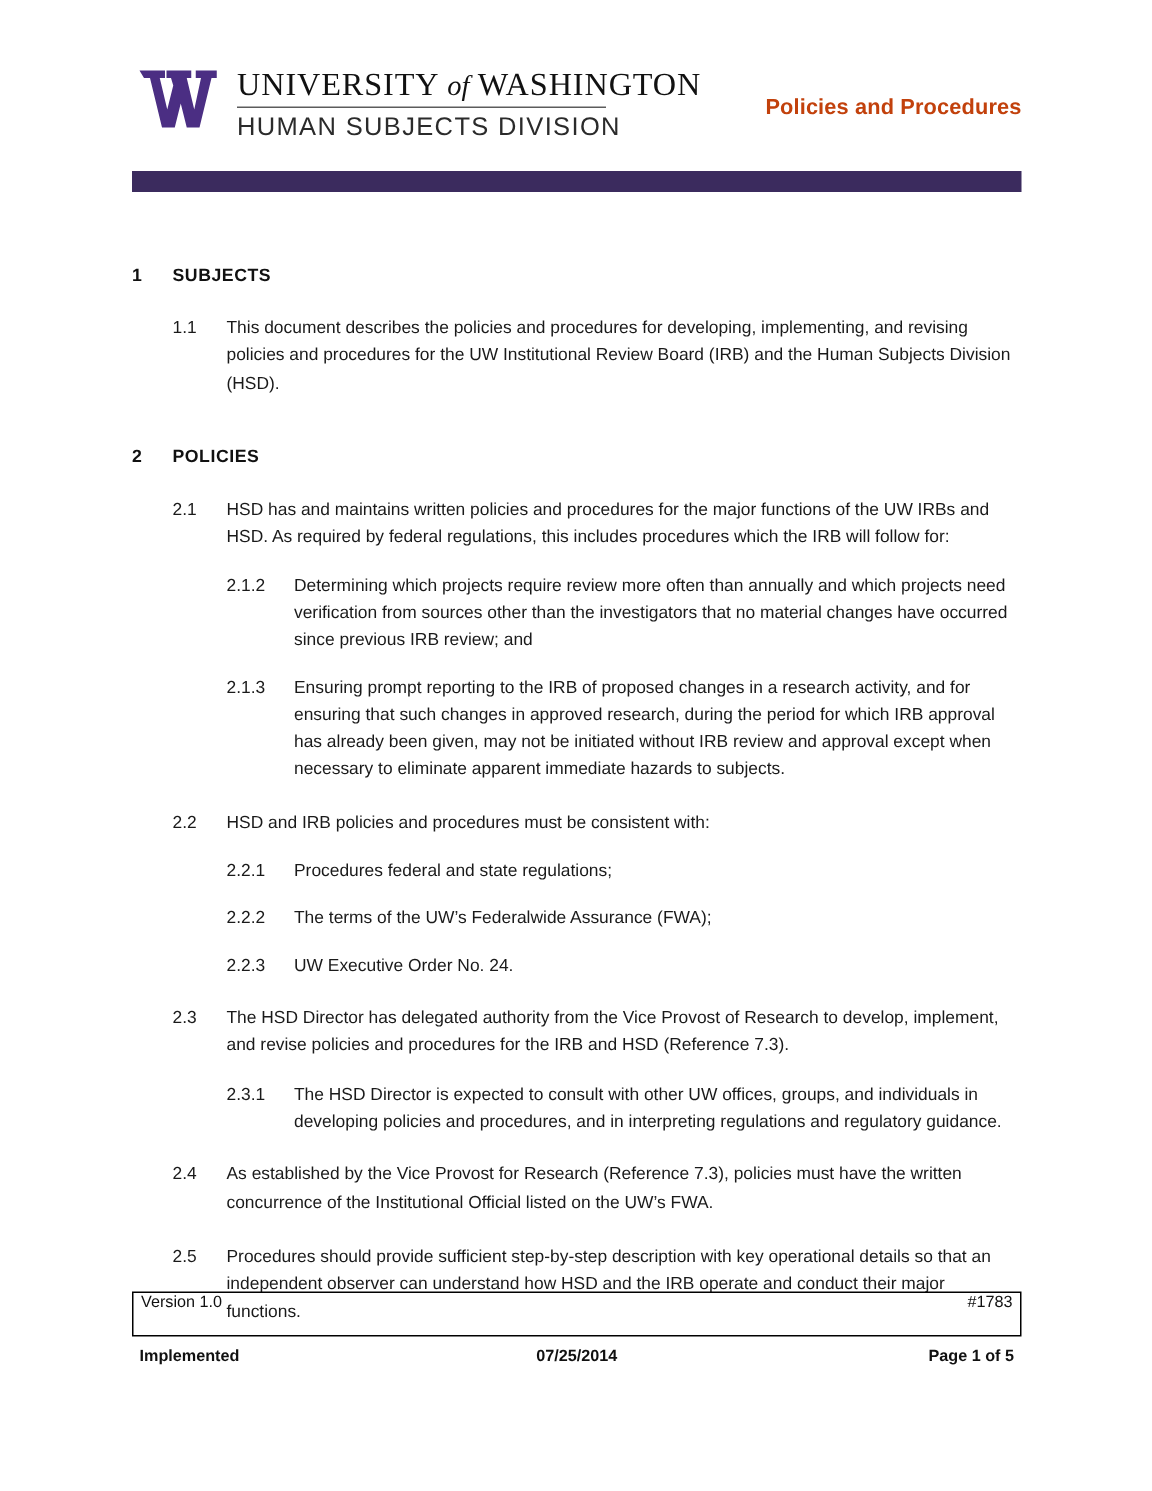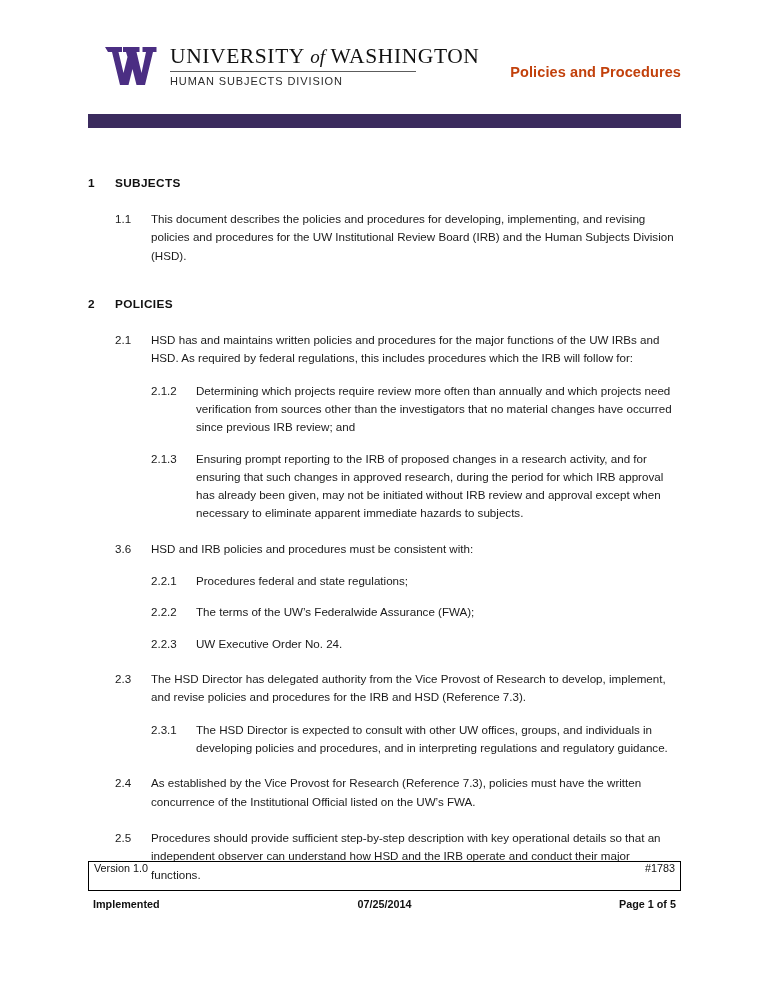--- a/index.html
+++ b/index.html
@@ -27,21 +27,21 @@
   
   .header {
     position: absolute;
     left: 88px;
     top: 44px;
     width: 593px;
     height: 58px;
   }
   .brand {
     position: absolute;
-    left: 16px;
+    left: 4px;
     top: 0;
     display: flex;
     align-items: flex-start;
   }
   .w-logo {
     width: 56px;
     height: 44px;
     margin-right: 10px;
     flex: 0 0 auto;
     display: block;
@@ -63,21 +63,21 @@
     letter-spacing: 0px;
   }
   .brand-rule {
     height: 1px;
     background: #5c5c5c;
     margin: 3px 0 3px 0;
     width: 246px;
   }
   .div-line {
     font-family: "Liberation Sans", sans-serif;
-    font-size: 11px;
+    font-size: 17px;
     letter-spacing: 0.9px;
     color: #2b2b2b;
     white-space: nowrap;
   }
   .doc-title {
     position: absolute;
     right: 0;
     top: 20px;
     font-size: 14.5px;
     font-weight: bold;
@@ -237,21 +237,21 @@
       <span class="txt">Determining which projects require review more often than annually and which projects need verification from sources other than the investigators that no material changes have occurred since previous IRB review; and</span>
     </div>
     <div class="lvl3">
       <span class="num">2.1.3</span>
       <span class="txt">Ensuring prompt reporting to the IRB of proposed changes in a research activity, and for ensuring that such changes in approved research, during the period for which IRB approval has already been given, may not be initiated without IRB review and approval except when necessary to eliminate apparent immediate hazards to subjects.</span>
     </div>
 
     <div class="block-gap-sm"></div>
 
     <div class="lvl2">
-      <span class="num">3.6</span>
+      <span class="num">2.2</span>
       <span class="txt">HSD and IRB policies and procedures must be consistent with:</span>
     </div>
     <div class="lvl3">
       <span class="num">2.2.1</span>
       <span class="txt">Procedures federal and state regulations;</span>
     </div>
     <div class="lvl3">
       <span class="num">2.2.2</span>
       <span class="txt">The terms of the UW’s Federalwide Assurance (FWA);</span>
     </div>

